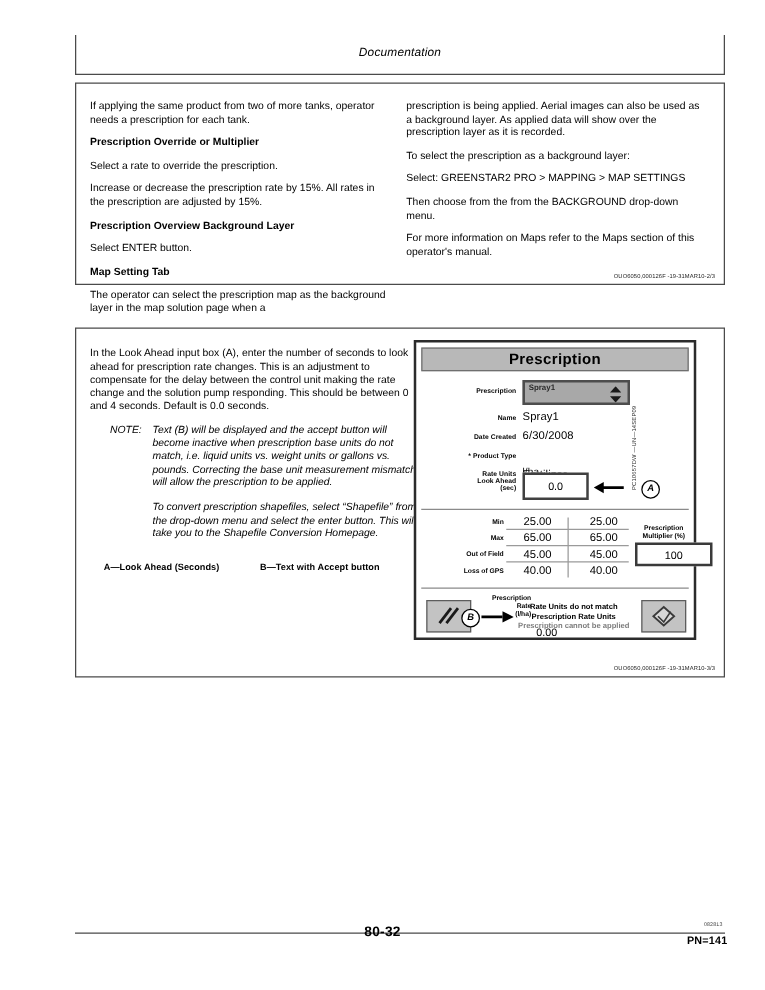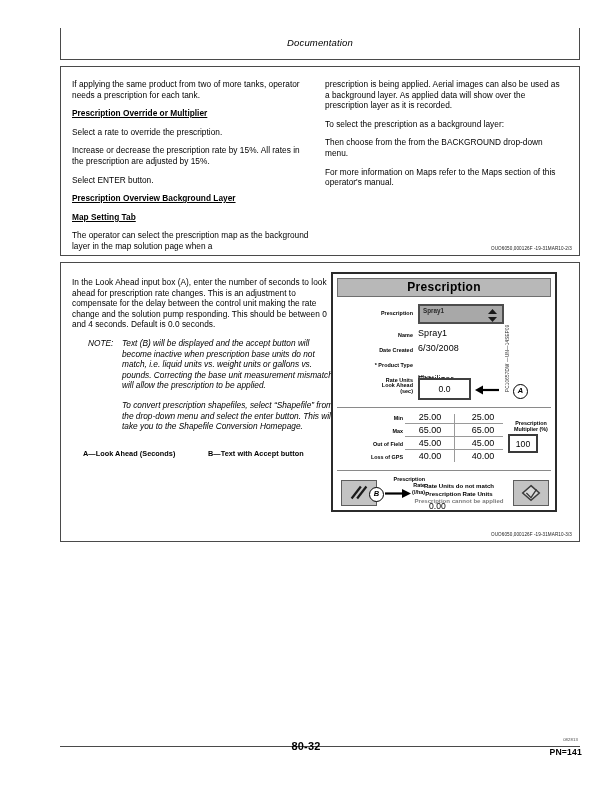--- a/index.html
+++ b/index.html
@@ -39,39 +39,39 @@
     letter-spacing: 0.15px;
   }
 
   
   .content-box {
     position: absolute;
     border: 1px solid #4a4a4a;
     box-sizing: border-box;
     background: #ffffff;
   }
-  #box-one   { left: 60px; top: 66px;  width: 520px; height: 190px; }
+  #box-one   { left: 60px; top: 66px;  width: 520px; height: 162px; }
   #box-two   { left: 60px; top: 262px; width: 520px; height: 280px; }
 
   
   .col {
     position: absolute;
     top: 12px;
     width: 239px;
   }
   .col-left  { left: 11px; }
   .col-right { left: 264px; }
 
   p.t {
     margin: 0 0 8px 0;
     font-size: 8.3px;
     line-height: 10.6px;
     letter-spacing: 0.02px;
   }
-  p.t.bold { font-weight: bold; margin-bottom: 8px; text-decoration: underline; }
+  p.t.bold { font-weight: bold; margin-bottom: 8px; }
   p.t.last { margin-bottom: 0; }
 
   
   .fig-ref {
     position: absolute;
     right: 7px;
     font-size: 4.6px;
     letter-spacing: 0.1px;
     color: #1a1a1a;
     white-space: nowrap;
@@ -257,21 +257,21 @@
     width: 50px;
     font-size: 5.4px;
     font-weight: bold;
     text-align: center;
     line-height: 6.4px;
   }
   .mult-box {
     position: absolute;
     left: 175px;
     top: 160px;
-    width: 30px;
+    width: 62px;
     height: 19px;
     border: 2px solid #3a3a3a;
     background: #fff;
     box-sizing: border-box;
     text-align: center;
     font-size: 8.6px;
     line-height: 16px;
   }
 
   .rate-label {
@@ -377,29 +377,30 @@
   <div class="page-header-title">Documentation</div>
 </div>
 
 <div class="content-box" id="box-one">
 
   <div class="col col-left">
     <p class="t">If applying the same product from two of more tanks, operator needs a prescription for each tank.</p>
     <p class="t bold">Prescription Override or Multiplier</p>
     <p class="t">Select a rate to override the prescription.</p>
     <p class="t">Increase or decrease the prescription rate by 15%.  All rates in the prescription are adjusted by 15%.</p>
+    <p class="t bold">Prescription Overview Background Layer</p>
     <p class="t">Select ENTER button.</p>
-    <p class="t bold">Prescription Overview Background Layer</p>
     <p class="t bold">Map Setting Tab</p>
     <p class="t last">The operator can select the prescription map as the background layer in the map solution page when a</p>
   </div>
 
   <div class="col col-right">
     <p class="t">prescription is being applied.  Aerial images can also be used as a background layer.  As applied data will show over the prescription layer as it is recorded.</p>
     <p class="t">To select the prescription as a background layer:</p>
+    <p class="t">Select:  GREENSTAR2 PRO &gt; MAPPING &gt; MAP SETTINGS</p>
     <p class="t">Then choose from the from the BACKGROUND drop-down menu.</p>
     <p class="t last">For more information on Maps refer to the Maps section of this operator's manual.</p>
   </div>
 
   <div class="fig-ref" style="bottom:4px;">OUO6050,000126F -19-31MAR10-2/3</div>
 </div>
 
 <div class="content-box" id="box-two">
 
   <div class="col col-left">

